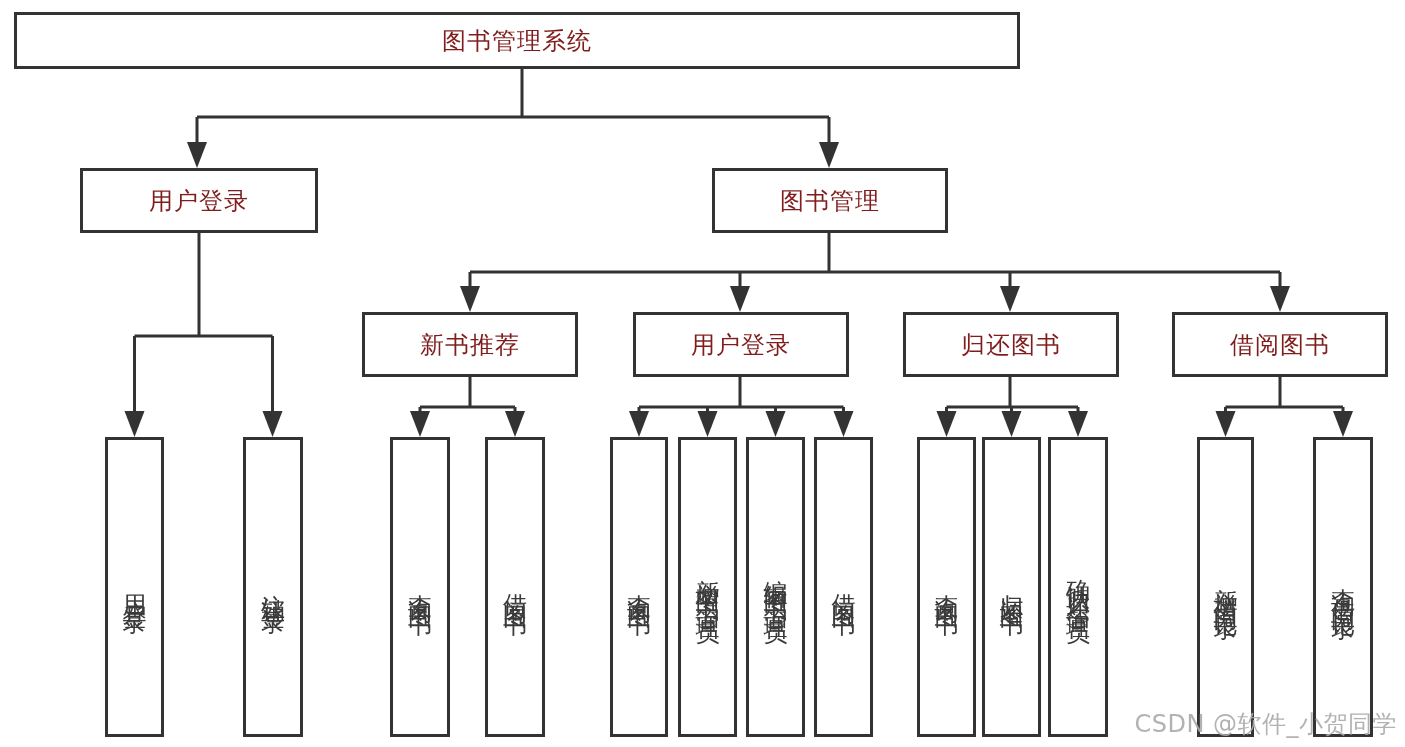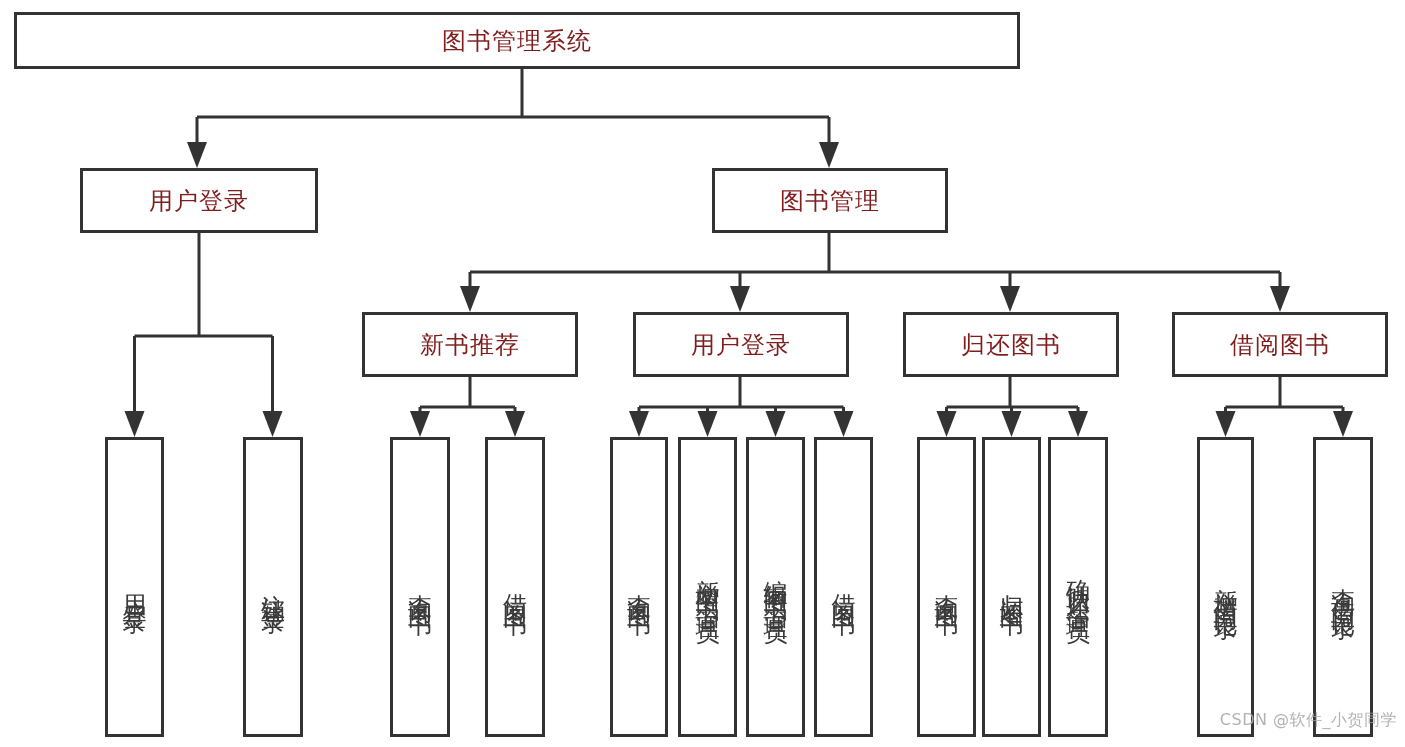--- a/index.html
+++ b/index.html
@@ -53,22 +53,22 @@
     text-orientation: mixed;
     font-size: 24px;
     letter-spacing: 6px;
     color: #3a3a3a;
     line-height: 1;
     white-space: nowrap;
   }
   .watermark {
     position: absolute;
     right: 8px;
-    bottom: 16px;
-    font-size: 16px;
+    bottom: 7px;
+    font-size: 24px;
     color: rgba(170, 170, 170, 0.9);
     letter-spacing: 0.5px;
     z-index: 5;
     white-space: nowrap;
   }
 </style>
 </head>
 <body>
 
 <div id="canvas">

